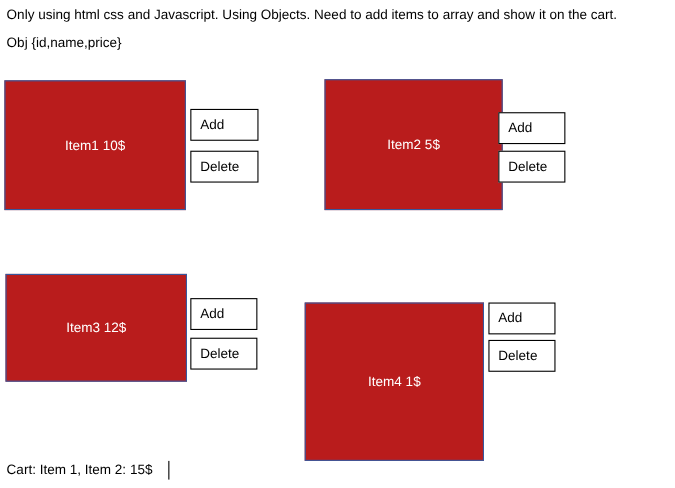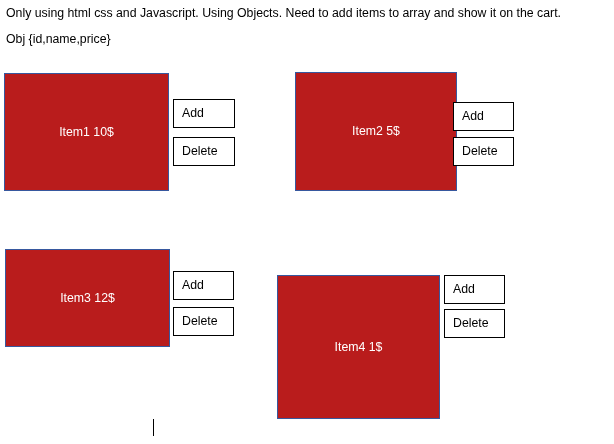--- a/index.html
+++ b/index.html
@@ -113,15 +113,16 @@
   </div>
 
   <div class="item-card">
     <div class="item-box" style="left:277px;top:235px;width:163px;height:144px;margin-top:40px;">
       <span class="item-label">Item4 1$</span>
     </div>
     <div class="btn" style="left:444px;top:275px;width:61px;height:29px;">Add</div>
     <div class="btn" style="left:444px;top:309px;width:61px;height:29px;">Delete</div>
   </div>
 
+  <div class="note note-cart">Cart: Item 1, Item 2: 15$</div>
   <div class="caret"></div>
 
 </div>
 
 </body></html>

